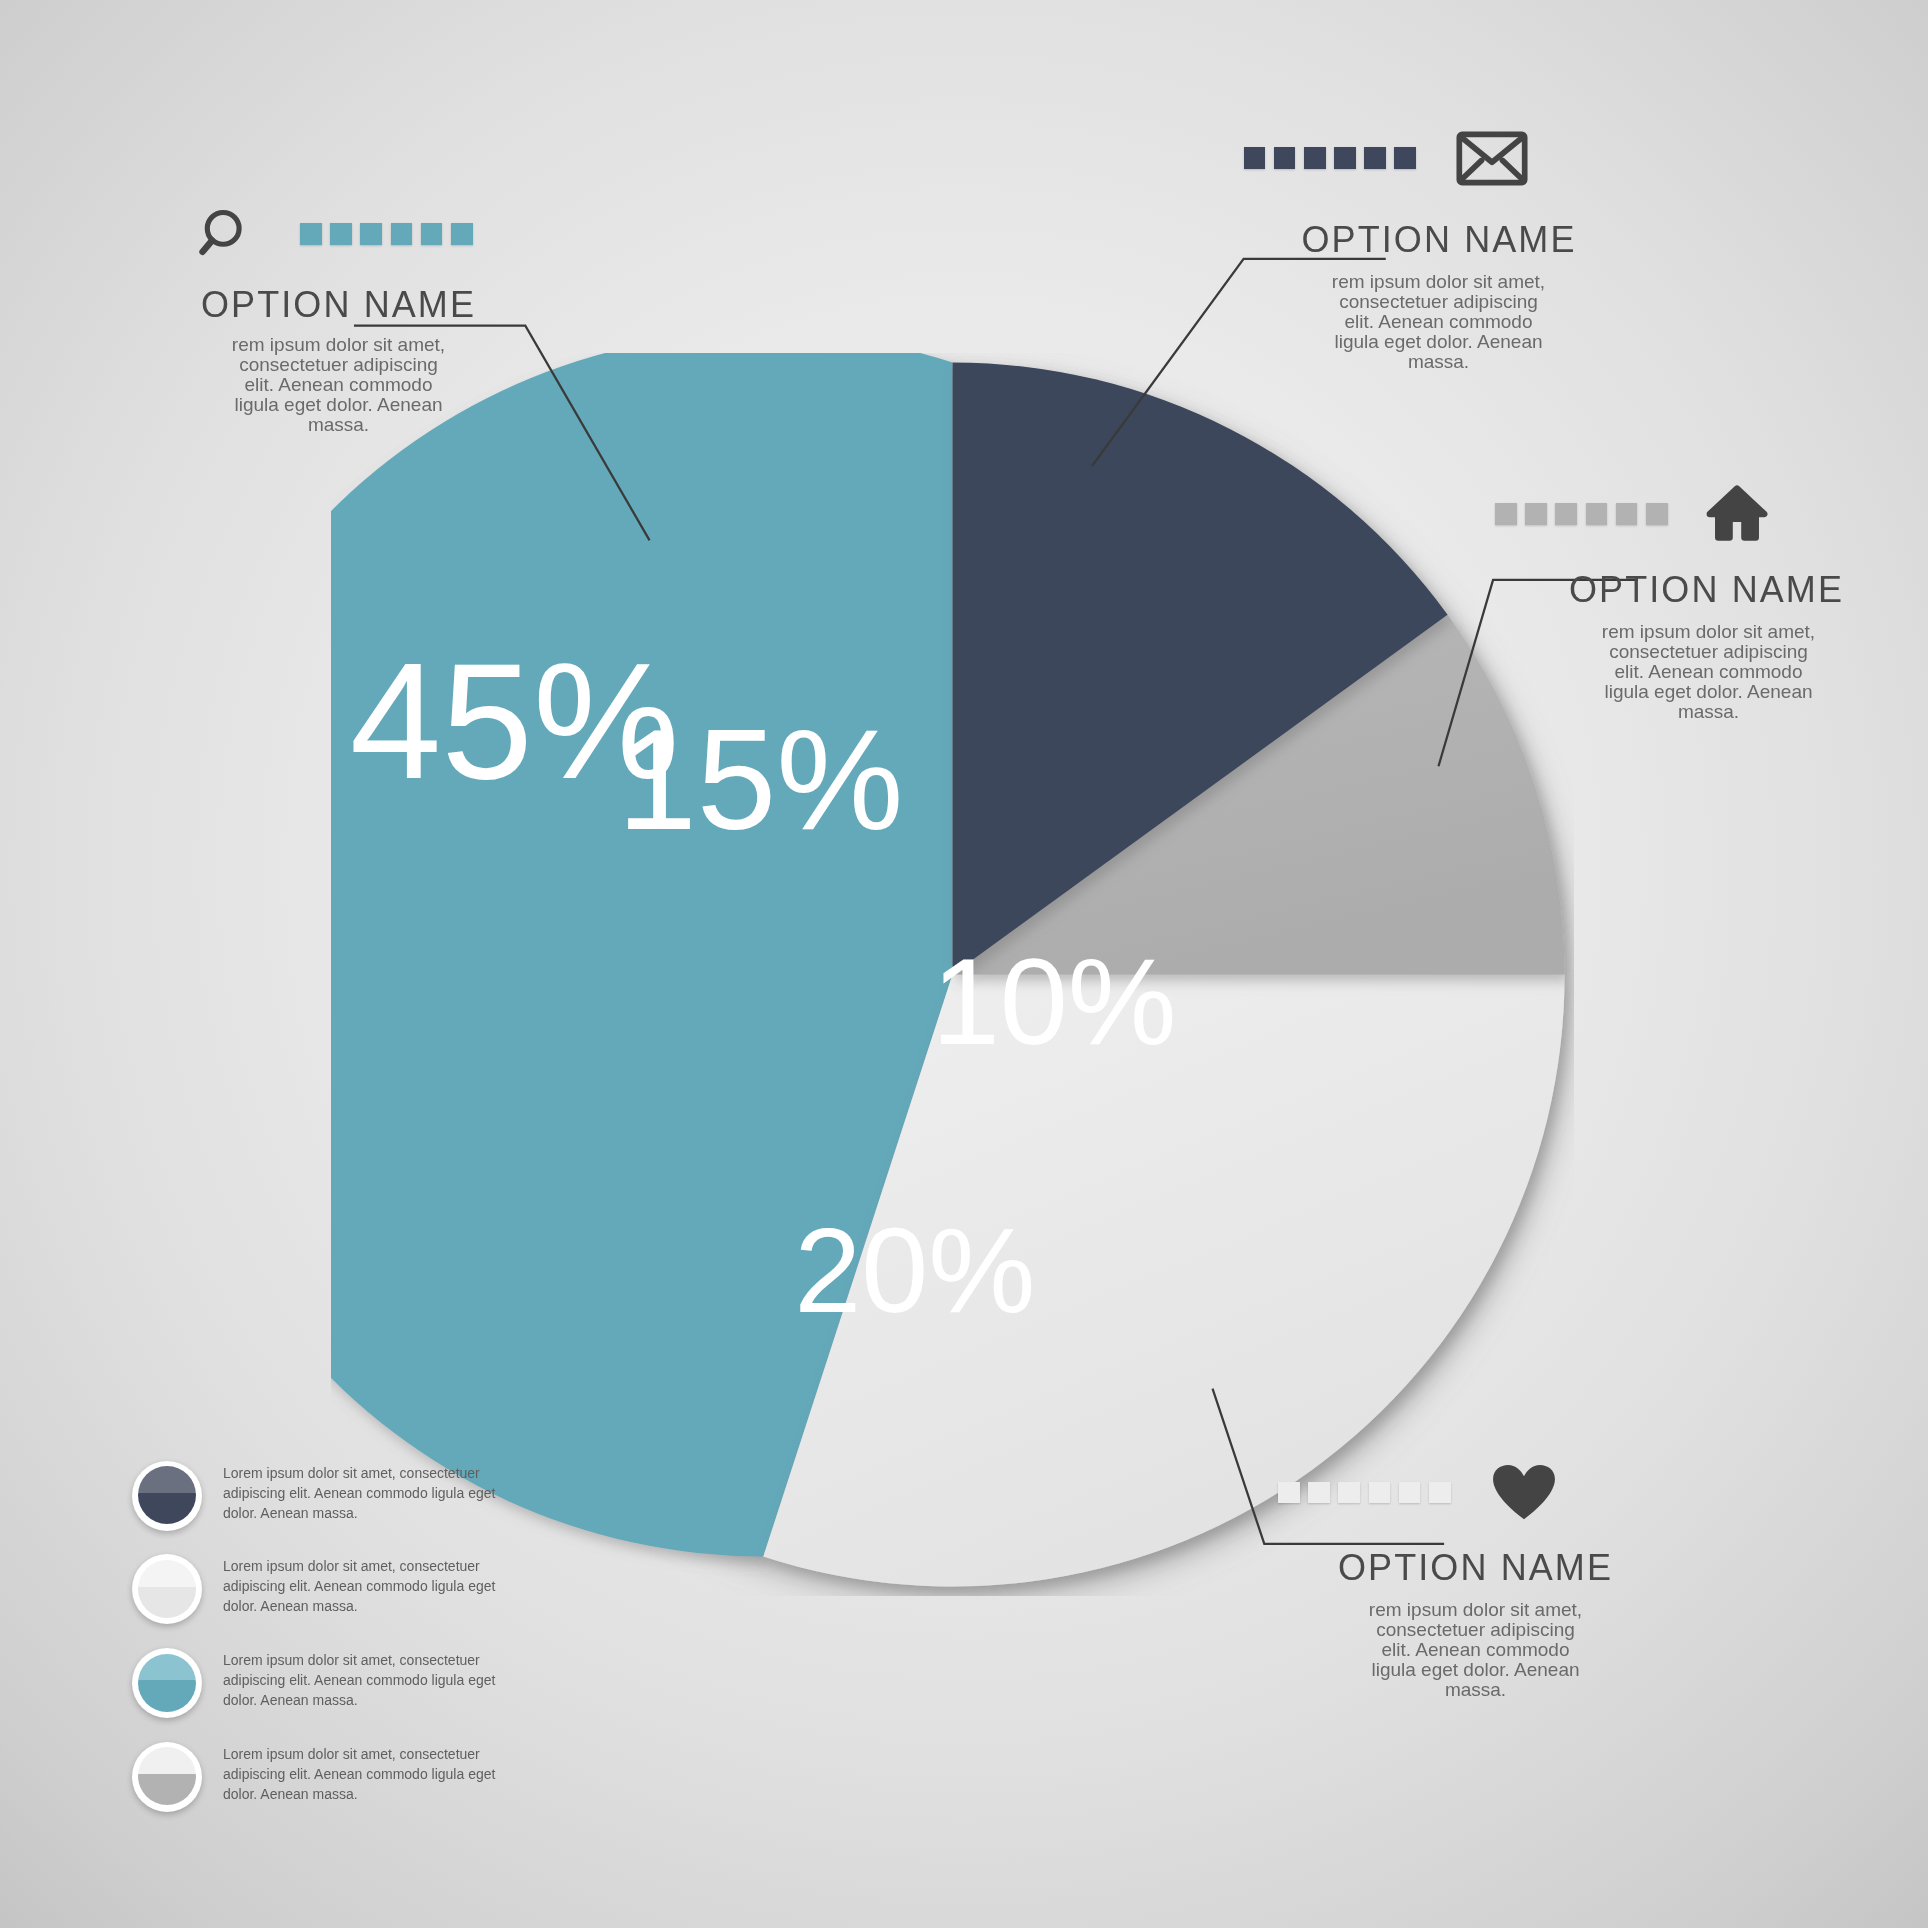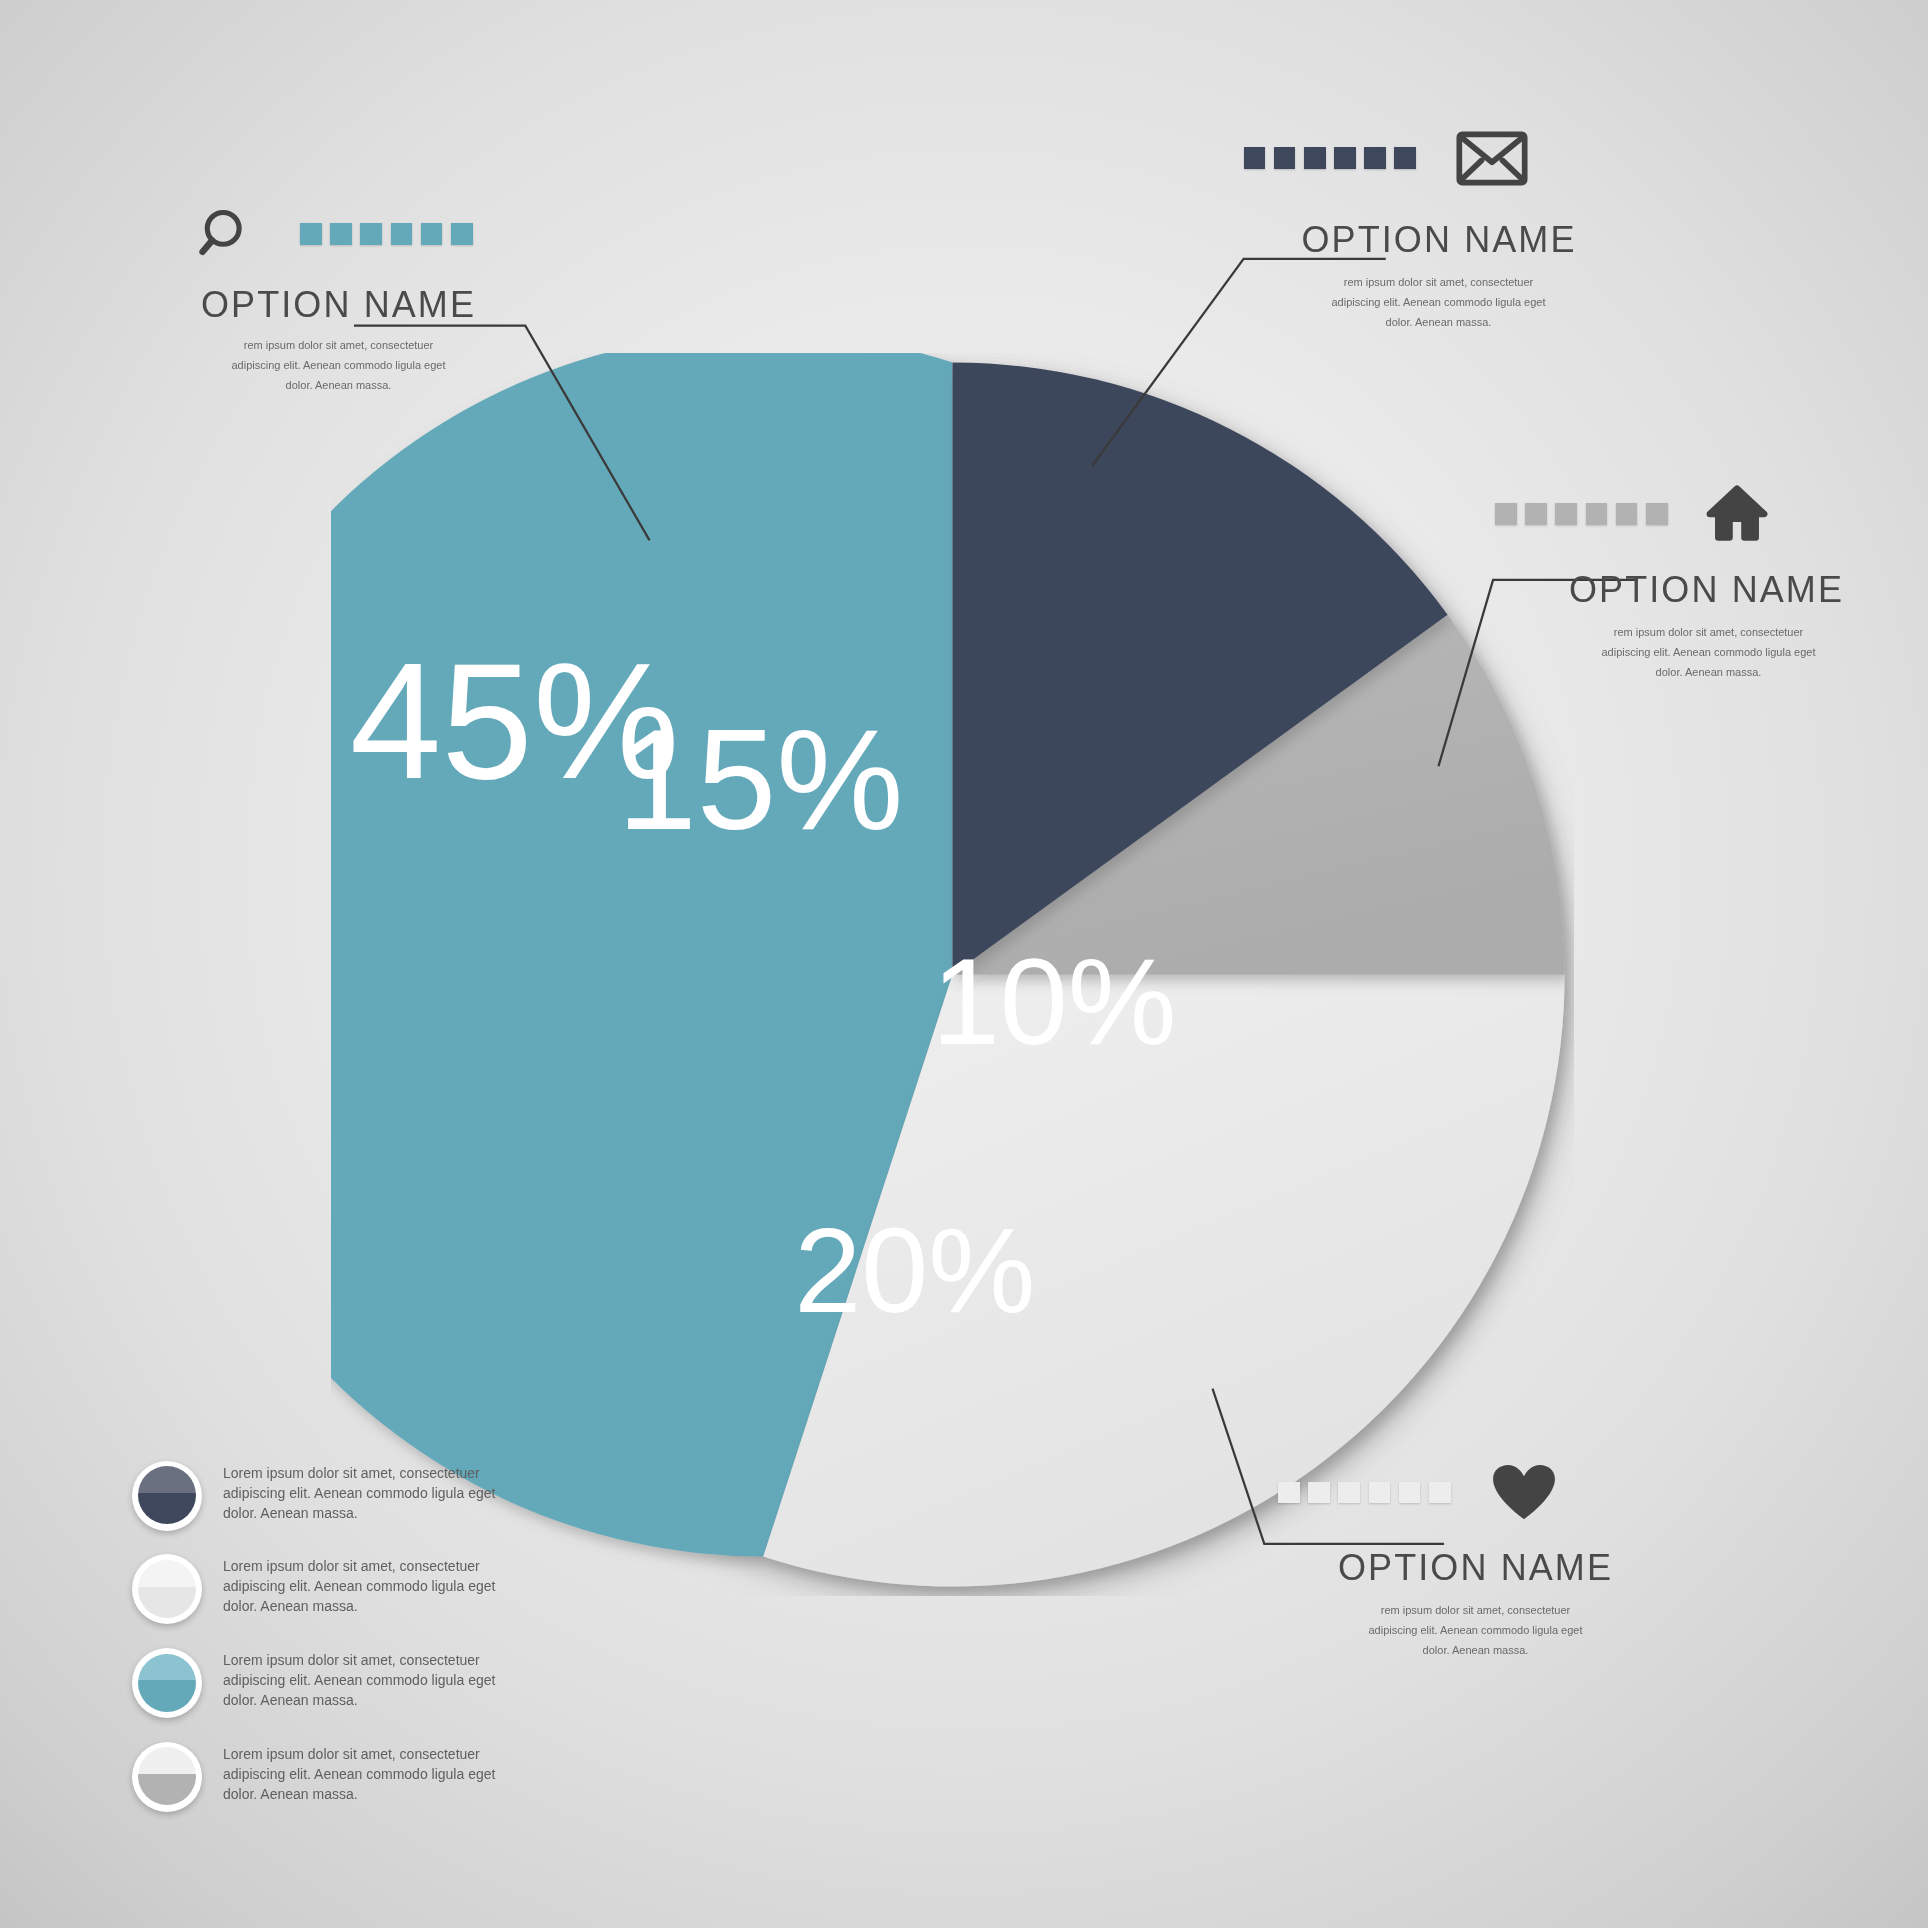--- a/index.html
+++ b/index.html
@@ -35,21 +35,21 @@
   
   .callout { position: absolute; }
   .callout .opt-title {
     font-size: 36px;
     letter-spacing: 2.1px;
     color: #4a4a4a;
     font-weight: 400;
     white-space: nowrap;
   }
   .callout .opt-desc {
-    font-size: 11px;
+    font-size: 19px;
     line-height: 20px;
     color: #6a6a6a;
     width: 217px;
   }
   .squares { display: flex; gap: 8.5px; }
   .squares i {
     display: block;
     width: 21.7px;
     height: 21.7px;
     box-shadow: 0 0.9px 1.9px rgba(0,0,0,.18);

